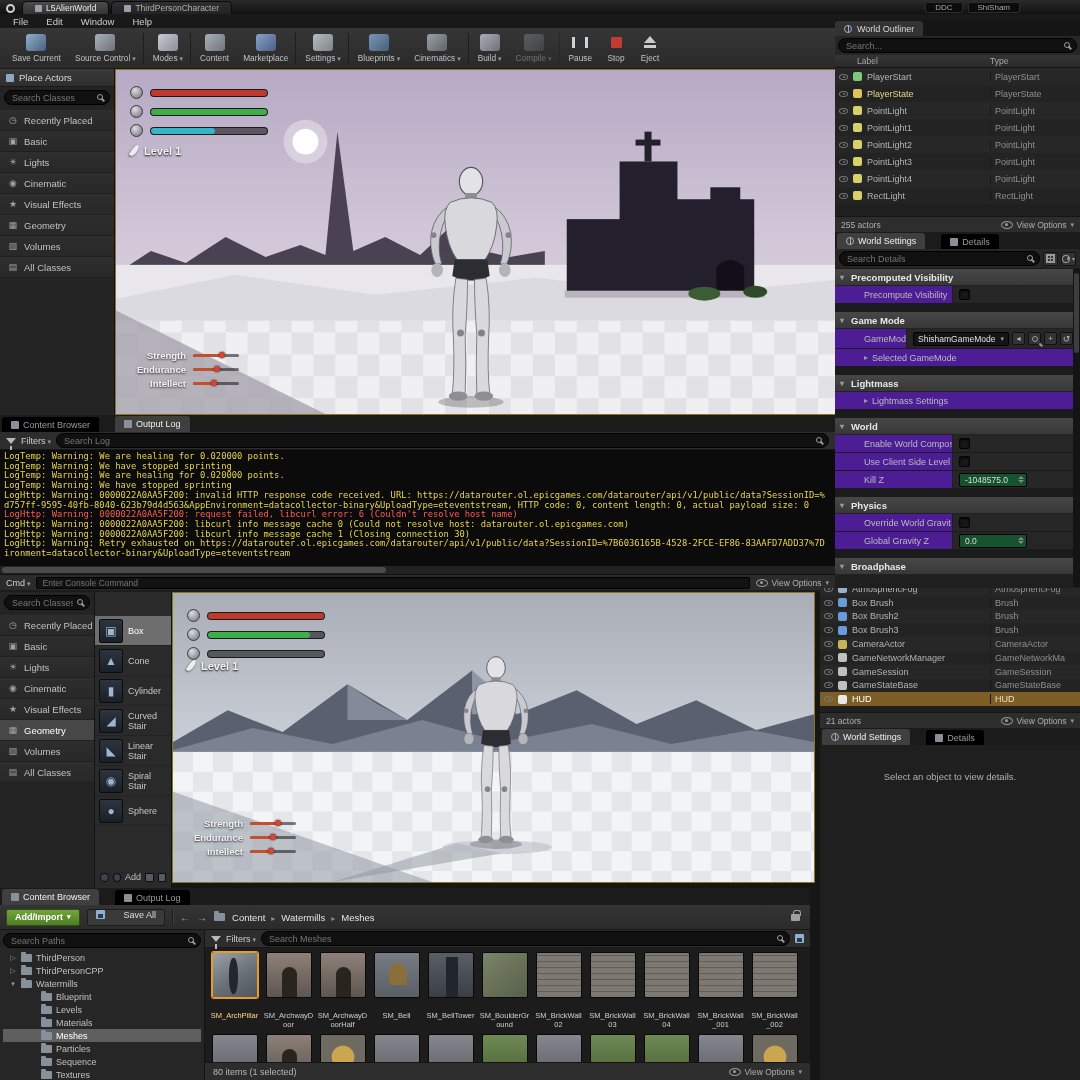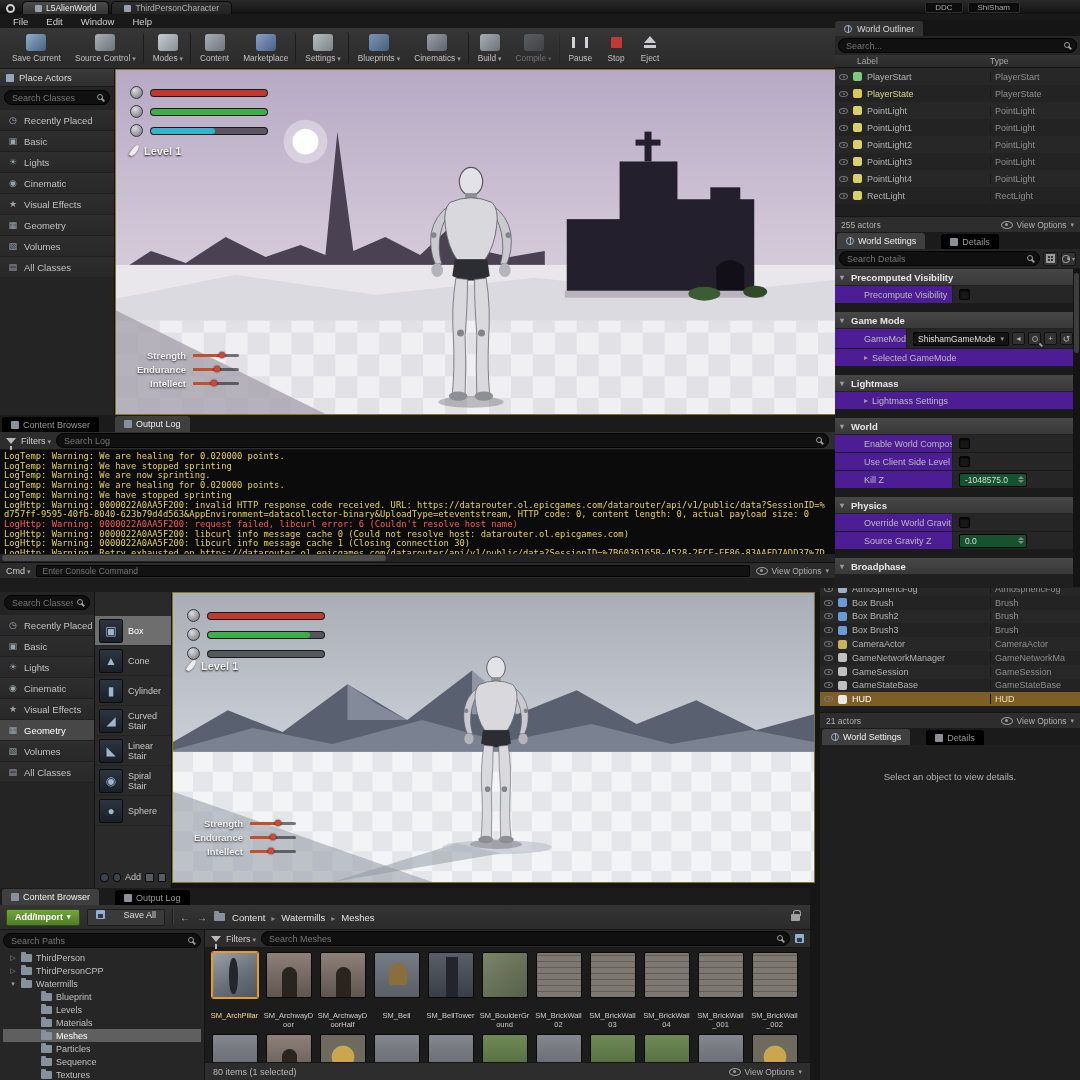--- a/index.html
+++ b/index.html
@@ -159,21 +159,21 @@
 .vscroll{position:absolute;right:0;top:0;bottom:0;width:7px;background:#141414}
 .vscroll .vthumb{position:absolute;left:1px;right:1px;top:4px;height:80px;background:#3d3d3d;border-radius:3px}
 .d2-msg{padding-top:26px;text-align:center;font-size:9.5px;color:#b0b0b0}
 
 
 .log-section{position:absolute;left:0;top:415px;width:835px;height:177px;background:#1c1c1c}
 .filter-bar{height:18px;background:#2d2d2d;display:flex;align-items:center;gap:5px;padding:0 6px;border-bottom:1px solid #181818}
 .filter-label{font-size:9px;color:#cfcfcf}
 .filter-label::after{content:" ▾";font-size:7px;color:#999}
 .filter-bar .searchbox{flex:1}
-.log-area{position:relative;height:104px;background:#0b0b0b;overflow:hidden;padding:2px 10px 0 4px;font-family:"DejaVu Sans Mono",monospace;font-size:8.8px;line-height:9.7px}
+.log-area{position:relative;height:116px;background:#0b0b0b;overflow:hidden;padding:2px 10px 0 4px;font-family:"DejaVu Sans Mono",monospace;font-size:8.8px;line-height:9.7px}
 .log-line{white-space:nowrap;overflow:hidden}
 .log-line.warn{color:#e8d44d}
 .log-line.err{color:#ff5a50}
 .log-vscroll{position:absolute;right:0;top:0;bottom:0;width:8px;background:#1a1a1a}
 .log-vscroll .vthumb{position:absolute;left:1px;right:1px;bottom:2px;height:40px;background:#3d3d3d;border-radius:3px}
 .hscroll{height:8px;background:#222;position:relative}
 .hscroll .hthumb{position:absolute;left:2px;top:1px;height:6px;width:46%;background:#4a4a4a;border-radius:3px}
 .cmd-bar{height:16px;background:#2b2b2b;display:flex;align-items:center;gap:6px;padding:0 6px;border-top:1px solid #111}
 .cmd-label{font-size:9px;color:#cfcfcf}
 .cmd-label::after{content:" ▾";font-size:7px;color:#999}
@@ -683,21 +683,21 @@
             <span class="tri">▾</span>
             <span>Physics</span>
           </div>
         <div class="d-row">
           <span class="d-label">Override World Gravit</span>
           <span class="d-val">
               <span class="chk"></span>
             </span>
         </div>
         <div class="d-row">
-          <span class="d-label">Source Gravity Z</span>
+          <span class="d-label">Global Gravity Z</span>
           <span class="d-val">
             <span class="numbox">
                 <span>0.0</span>
                 <span class="spin">
                   <i class="up"></i>
                   <i class="dn"></i>
                 </span>
               </span>
           </span>
         </div>
@@ -731,21 +731,20 @@
         <input placeholder="Search Log" style="">
         <span class="mag-ico"></span>
       </div>
     </div>
     <div class="log-area">
 
         <div class="log-line warn">LogTemp: Warning: We are healing for 0.020000 points.</div>
 
         <div class="log-line warn">LogTemp: Warning: We have stopped sprinting</div>
 
-        <div class="log-line warn">LogTemp: Warning: We are now sprinting.</div>
 
         <div class="log-line warn">LogTemp: Warning: We are healing for 0.020000 points.</div>
 
         <div class="log-line warn">LogTemp: Warning: We have stopped sprinting</div>
 
         <div class="log-line warn">LogHttp: Warning: 0000022A0AA5F200: invalid HTTP response code received. URL: https://datarouter.ol.epicgames.com/datarouter/api/v1/public/data?SessionID=%7B60</div>
 
         <div class="log-line warn">d757ff-9595-40fb-8040-623b79d4d563&amp;AppEnvironment=datacollector-binary&amp;UploadType=eteventstream, HTTP code: 0, content length: 0, actual payload size: 0</div>
 
         <div class="log-line err">LogHttp: Warning: 0000022A0AA5F200: request failed, libcurl error: 6 (Couldn't resolve host name)</div>

